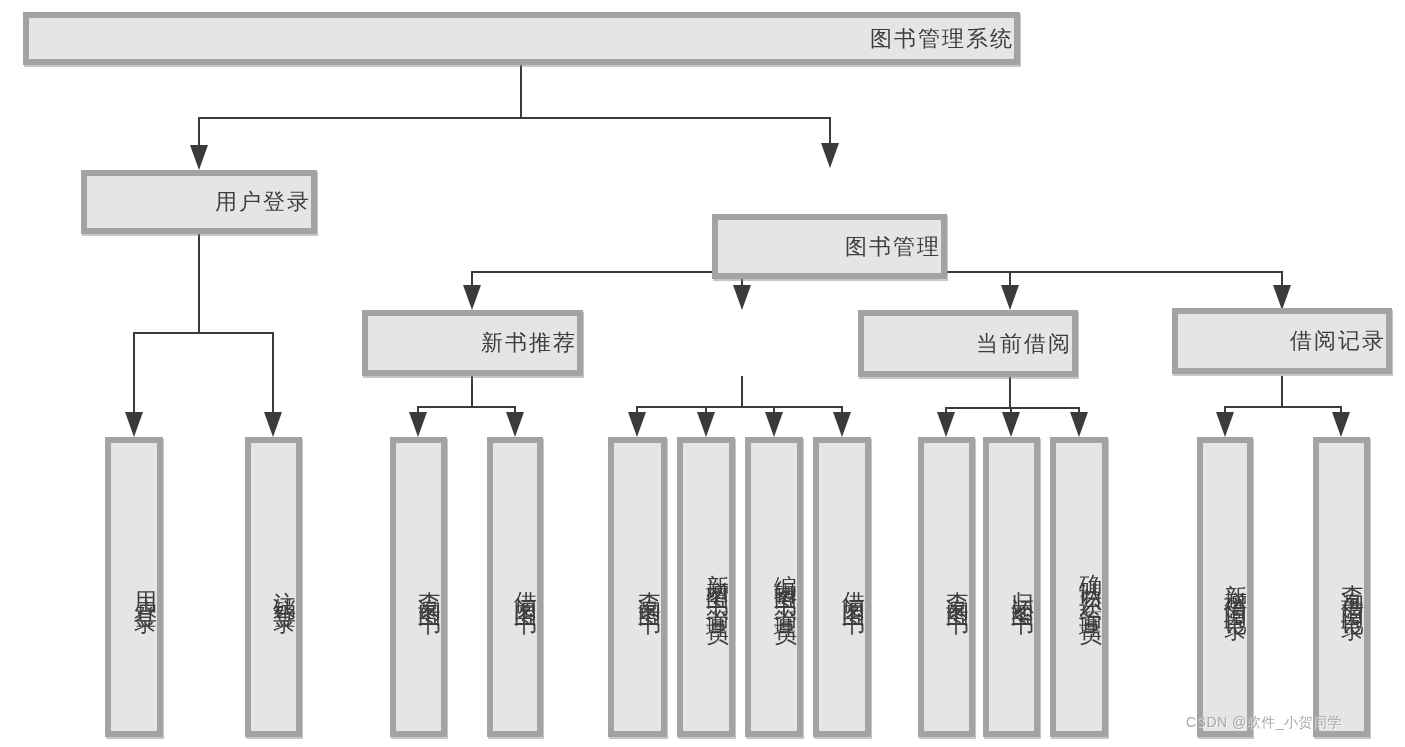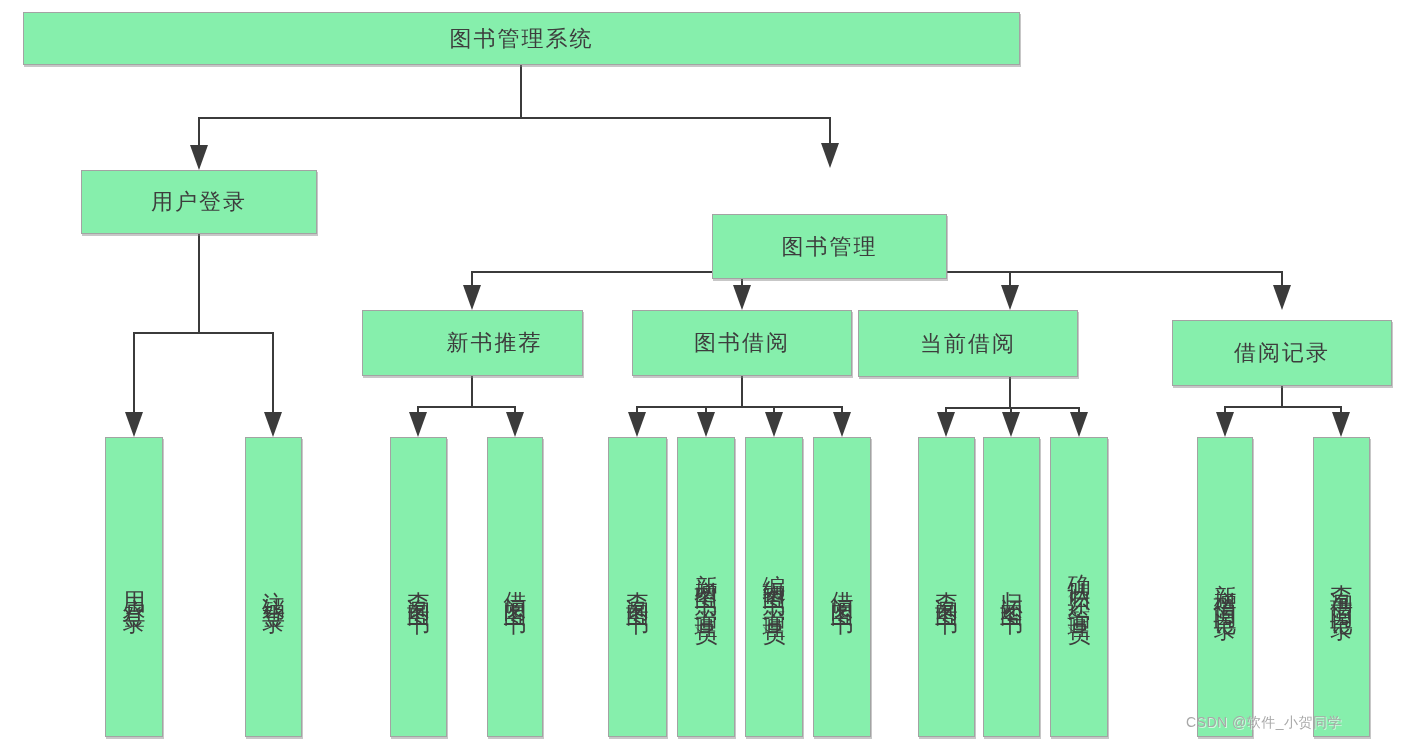--- a/index.html
+++ b/index.html
@@ -6,25 +6,25 @@
   #canvas{
     position:relative;
     width:1405px;height:747px;
     background:#ffffff;
     font-family:"Liberation Sans","DejaVu Sans",sans-serif;
     overflow:hidden;
   }
   .box{
     position:absolute;
     box-sizing:border-box;
-    border:1px solid #a3a3a3;
-    background:#86efac;
+    border:6px solid #a3a3a3;
+    background:#e5e5e5;
     display:flex;
     align-items:center;
-    justify-content:center;
+    justify-content:flex-end;
     color:#3d3d3d;
     box-shadow:1px 2px 0 rgba(130,130,130,0.45);
   }
   .h-label{
     font-size:22px;
     letter-spacing:2px;
     white-space:nowrap;
   }
   .v-label{
     writing-mode:vertical-rl;
@@ -126,27 +126,24 @@
   <div class="box" style="left:81px;top:170px;width:236px;height:64px;">
     <span class="h-label">用户登录</span>
   </div>
   <div class="box" style="left:712px;top:168px;width:235px;height:65px;margin-top:46px;">
     <span class="h-label">图书管理</span>
   </div>
 
   <div class="box" style="left:362px;top:310px;width:221px;height:66px;padding-left:44px;">
     <span class="h-label">新书推荐</span>
   </div>
-  <div class="box" style="left:632px;top:310px;width:220px;height:66px;">
-    <span class="h-label">图书借阅</span>
-  </div>
   <div class="box" style="left:858px;top:310px;width:220px;height:67px;">
     <span class="h-label">当前借阅</span>
   </div>
-  <div class="box" style="left:1172px;top:320px;width:220px;height:66px;">
+  <div class="box" style="left:1172px;top:308px;width:220px;height:66px;">
     <span class="h-label">借阅记录</span>
   </div>
 
   <div class="box" style="left:105px;top:437px;width:58px;height:300px;">
     <span class="v-label">用户登录</span>
   </div>
   <div class="box" style="left:245px;top:437px;width:57px;height:300px;">
     <span class="v-label">注销登录</span>
   </div>
 

